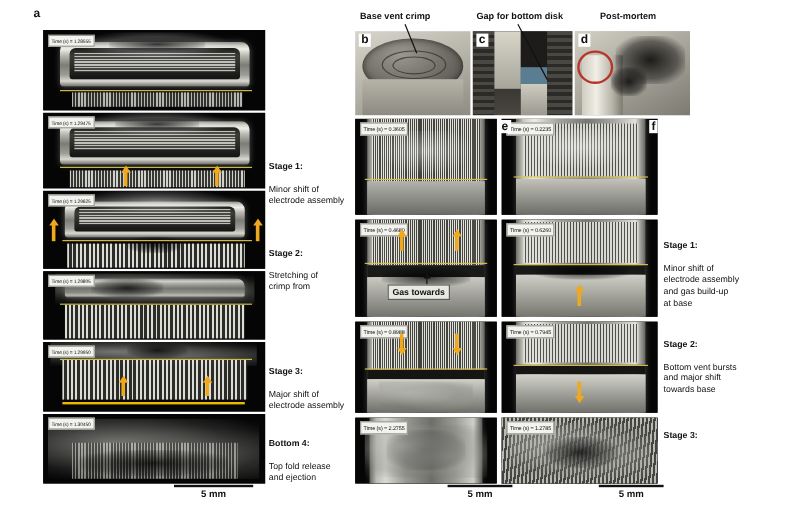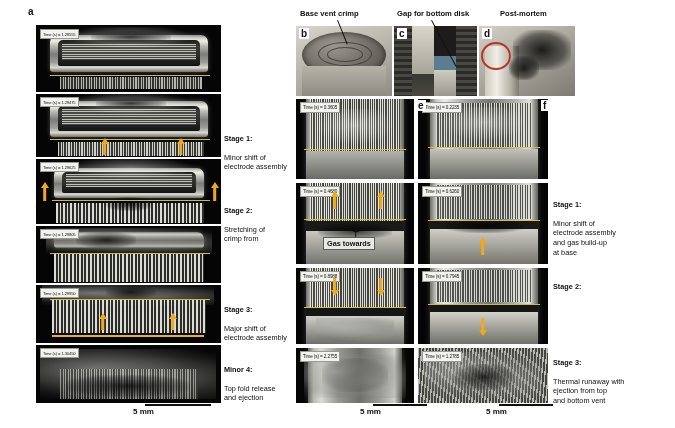--- a/index.html
+++ b/index.html
@@ -44,21 +44,21 @@
 
   
   .callout{position:absolute;font-size:7.6px;font-weight:bold;color:#111;white-space:nowrap;}
   .leader{position:absolute;background:#111;transform-origin:0 0;height:1px;z-index:13;}
 
   
   .stage{position:absolute;font-size:7.3px;line-height:9.6px;color:#111;white-space:pre-line;}
   .stage b{font-weight:bold;}
 
   
-  .sbwrap{position:absolute;}
+  .sbwrap{position:absolute;text-align:center;}
   .sbline{height:2px;background:#111;margin:0 auto;}
   .sbtxt{font-size:8px;font-weight:bold;margin-top:1px;color:#111;}
 
   
   .chip{position:absolute;background:#e9e9e4;border:0.6px solid #5c5c58;
         font-size:7.3px;font-weight:bold;padding:1px 3px;z-index:12;color:#111;white-space:nowrap;}
 
   
   .xr{position:absolute;left:0;top:0;right:0;bottom:0;background:#050505;}
 
@@ -225,21 +225,21 @@
     <b>Stage 2:</b><br>
     <span>Stretching of
 crimp from</span>
   </div>
   <div class="stage" style="left:224px;top:295px;width:76px;">
     <b>Stage 3:</b><br>
     <span>Major shift of
 electrode assembly</span>
   </div>
   <div class="stage" style="left:224px;top:355px;width:76px;">
-    <b>Minor 4:</b><br>
+    <b>Bottom 4:</b><br>
     <span>Top fold release
 and ejection</span>
   </div>
 
   <div class="callout" style="left:300px;top:9px;">Base vent crimp</div>
   <div class="callout" style="left:397px;top:9px;">Gap for bottom disk</div>
   <div class="callout" style="left:500px;top:9px;">Post-mortem</div>
 
   <div class="leader" style="left:338px;top:20px;width:26px;transform:rotate(68deg);"></div>
   <div class="leader" style="left:432px;top:20px;width:52px;transform:rotate(62deg);"></div>
@@ -403,21 +403,21 @@
 
   <div class="stage" style="left:553px;top:190px;width:118px;">
     <b>Stage 1:</b><br>
     <span>Minor shift of
 electrode assembly
 and gas build-up
 at base</span>
   </div>
   <div class="stage" style="left:553px;top:272px;width:118px;">
     <b>Stage 2:</b><br>
+    <span>Bottom vent bursts
+and major shift
+towards base</span>
   </div>
   <div class="stage" style="left:553px;top:348px;width:118px;">
     <b>Stage 3:</b><br>
-    <span>Thermal runaway with
-ejection from top
-and bottom vent</span>
   </div>
 
 </div>
 
 </body></html>

